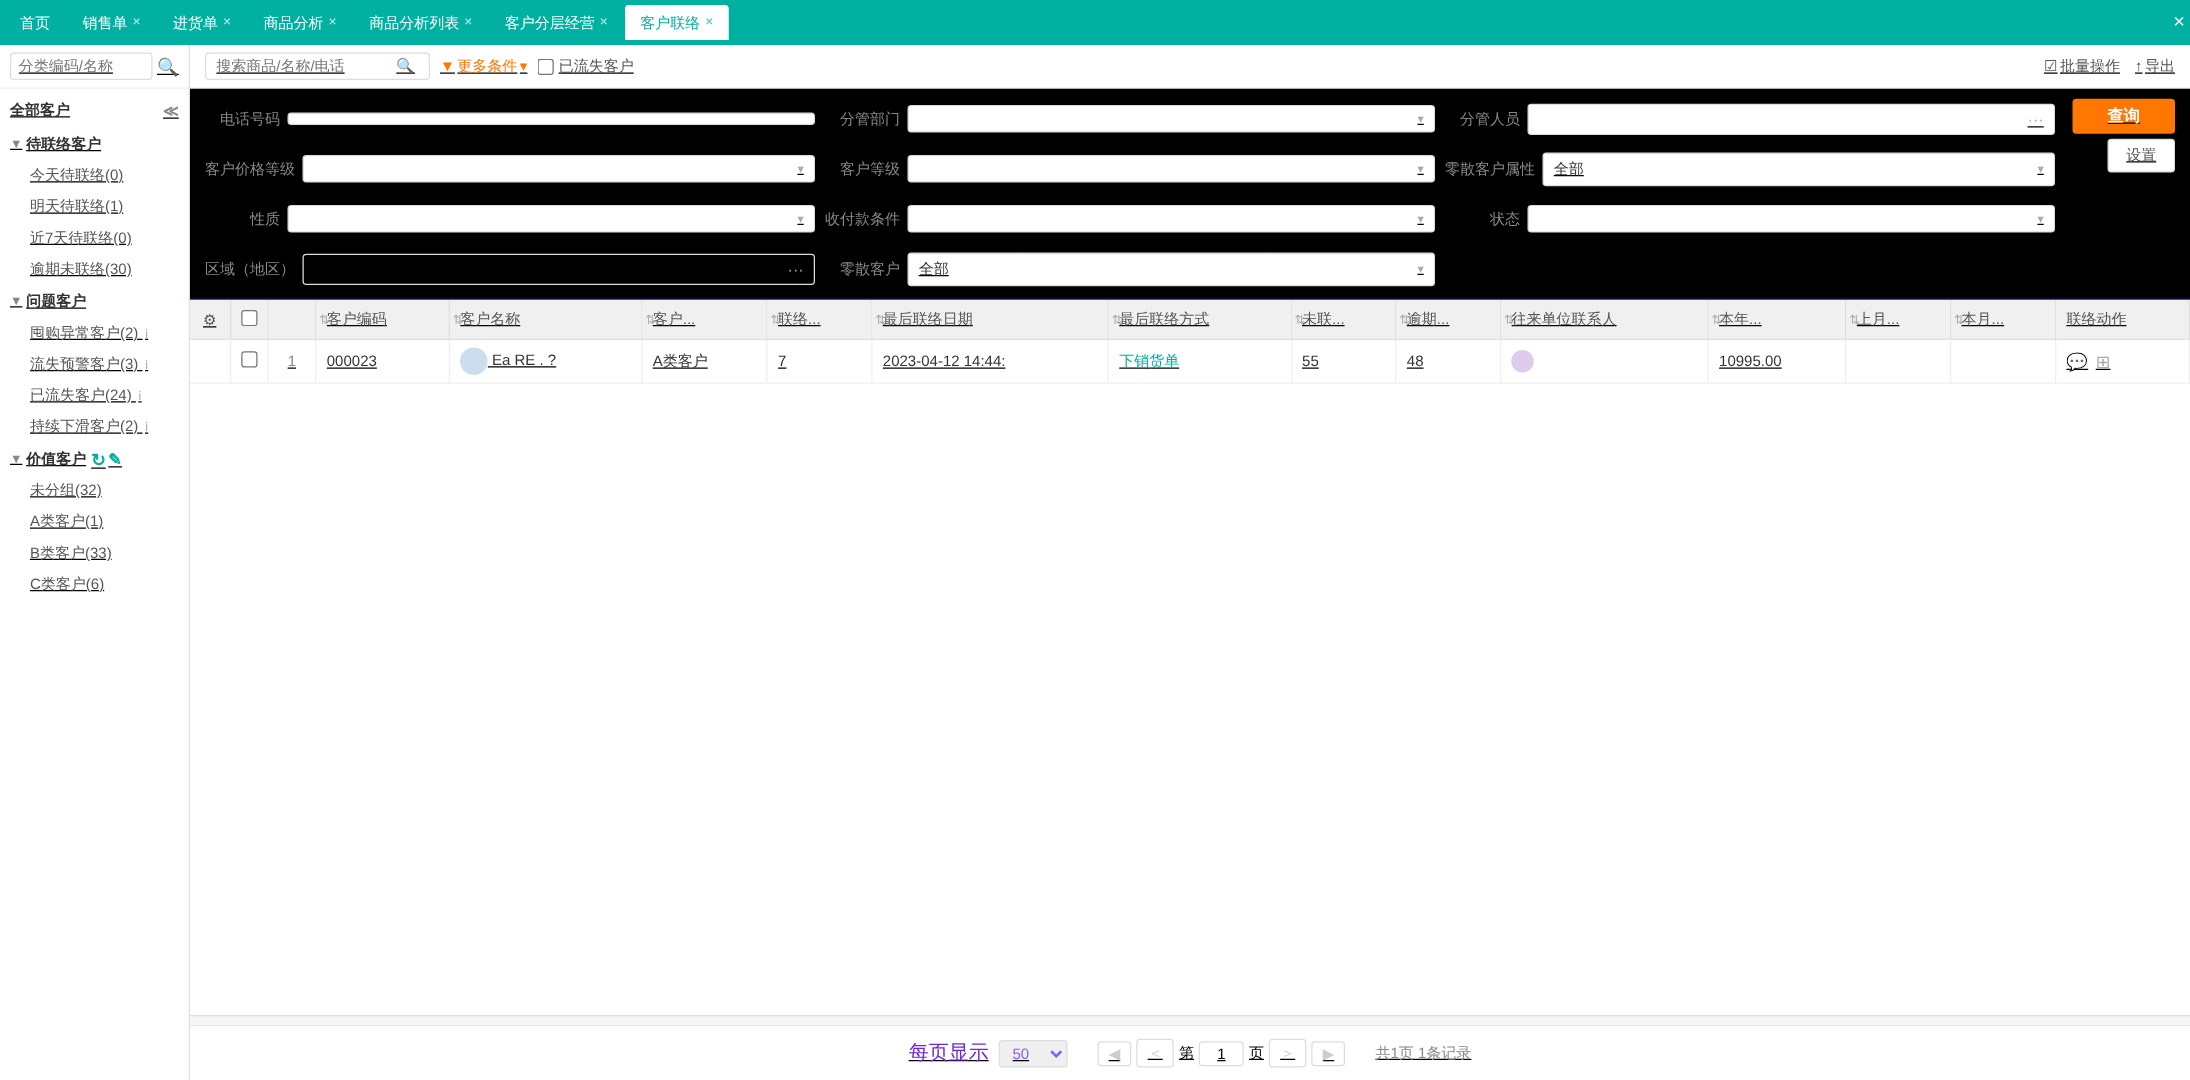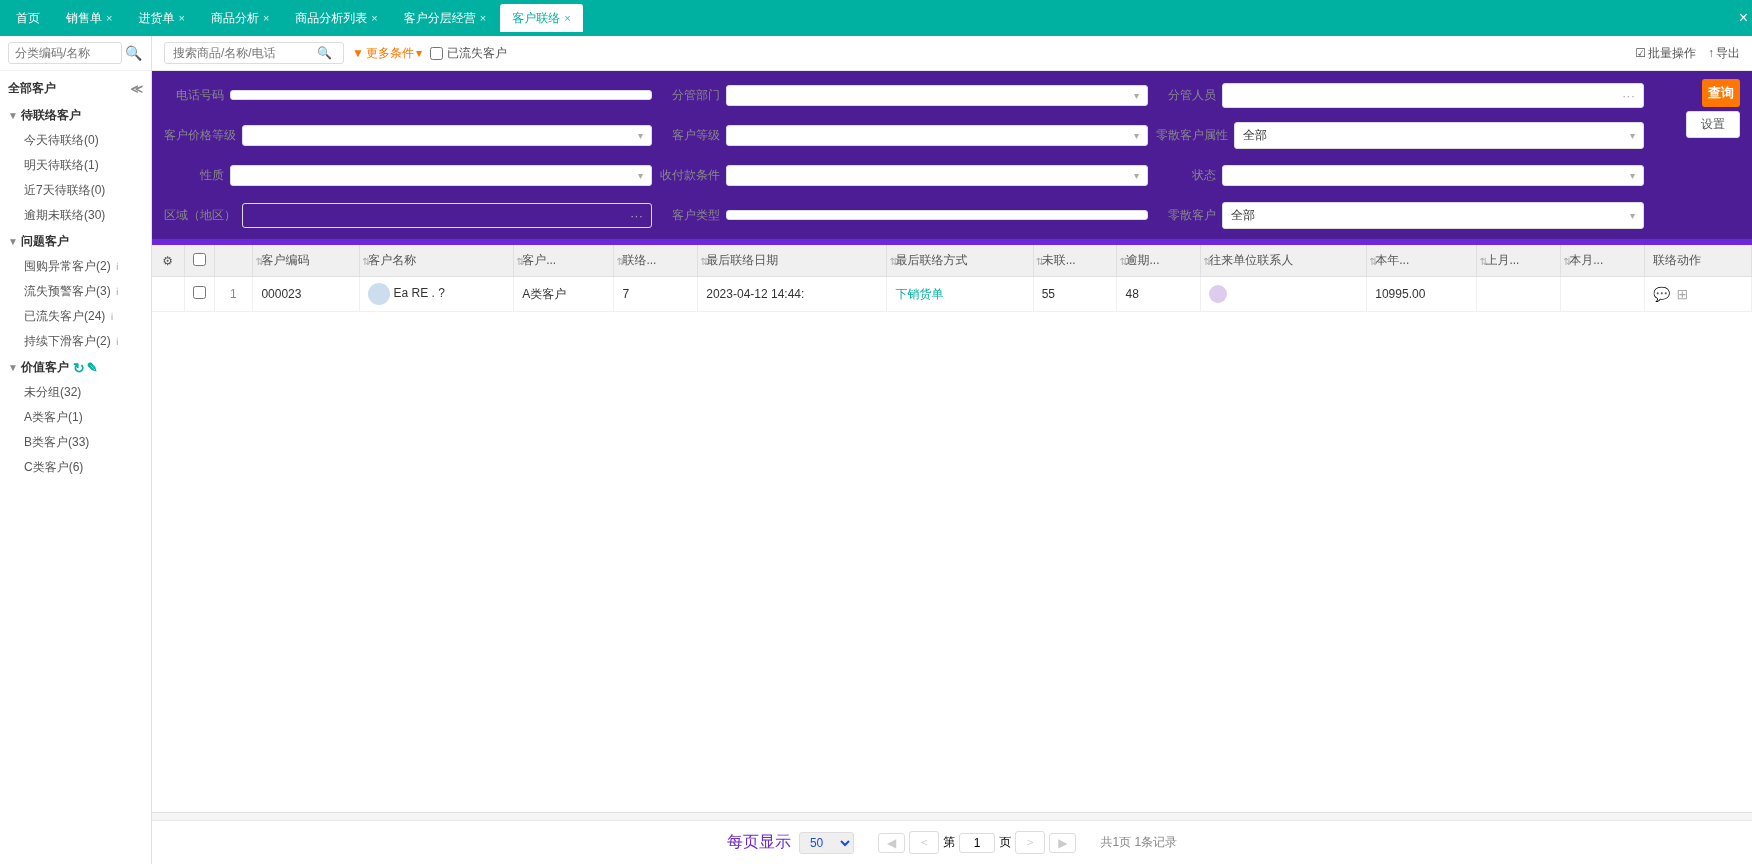--- a/index.html
+++ b/index.html
@@ -13,21 +13,21 @@
     .tab-item {
       display: flex; align-items: center; padding: 0 12px; height: 28px;
       color: #fff; cursor: pointer; border-radius: 3px 3px 0 0; font-size: 13px;
       white-space: nowrap; gap: 4px;
     }
     .tab-item.active { background: #fff; color: #00b0a0; }
     .tab-close { font-size: 11px; color: inherit; opacity: 0.8; cursor: pointer; }
     .tab-bar-right { margin-left: auto; color: #fff; font-size: 16px; cursor: pointer; }
 
     
-    .main-layout { display: flex; height: calc(864px - 36px); }
+    .main-layout { display: flex; height: calc(864px - 36px); text-decoration: underline; }
 
     
     .sidebar {
       width: 152px; background: #fff; border-right: 1px solid #e0e0e0;
       display: flex; flex-direction: column; overflow: hidden; flex-shrink: 0;
     }
     .sidebar-search {
       display: flex; align-items: center; padding: 6px 8px; border-bottom: 1px solid #eee;
     }
     .sidebar-search input {
@@ -68,21 +68,21 @@
     .filter-search-box input { border: none; outline: none; font-size: 12px; color: #b91c1c; width: 140px; }
     .filter-search-icon { color: #00b0a0; cursor: pointer; }
     .more-conditions { color: #ff7700; cursor: pointer; display: flex; align-items: center; gap: 2px; font-size: 12px; }
     .my-customers { display: flex; align-items: center; gap: 4px; color: #555; cursor: pointer; font-size: 12px; }
     .filter-bar-right { margin-left: auto; display: flex; align-items: center; gap: 12px; }
     .batch-op { color: #555; cursor: pointer; font-size: 12px; display: flex; align-items: center; gap: 2px; }
     .export-btn { color: #555; cursor: pointer; font-size: 12px; display: flex; align-items: center; gap: 2px; }
 
     
     .adv-filter {
-      background: #4c1d95; padding: 8px 12px; border-bottom: 6px solid #6d28d9;
+      background: #000000; padding: 8px 12px; border-bottom: 1px solid #6d28d9;
     }
     .adv-filter-grid {
       display: grid; grid-template-columns: repeat(3, 1fr); gap: 8px;
     }
     .filter-row {
       display: flex; align-items: center; gap: 6px; min-height: 32px;
     }
     .filter-label {
       color: #888; font-size: 12px; white-space: nowrap; min-width: 60px; text-align: right;
     }
@@ -97,21 +97,21 @@
       cursor: pointer; color: #aaa;
     }
     .dropdown-arrow { color: #aaa; font-size: 10px; }
 
     
     .action-buttons {
       display: flex; flex-direction: column; gap: 4px; align-items: flex-end;
     }
     .btn-query {
       background: #ff7700; color: #fff; border: none; border-radius: 3px;
-      padding: 5px 6px; cursor: pointer; font-size: 13px; font-weight: bold;
+      padding: 5px 28px; cursor: pointer; font-size: 13px; font-weight: bold;
     }
     .btn-settings {
       background: #fff; color: #555; border: 1px solid #ddd; border-radius: 3px;
       padding: 4px 14px; cursor: pointer; font-size: 12px; margin-left: 34px;
     }
 
     
     .table-area { flex: 1; overflow: auto; background: #fff; margin: 0; }
     table { width: 100%; border-collapse: collapse; font-size: 12px; }
     table thead tr { background: #f0f0f0; }
@@ -133,21 +133,21 @@
     .row-num { color: #888; text-align: center; }
 
     
     .pagination {
       display: flex; align-items: center; justify-content: center; padding: 10px 16px;
       background: #fff; border-top: 1px solid #e8e8e8; gap: 8px;
     }
     .page-size-label { color: #6d28d9; font-size: 16px; }
     .page-size-select {
       border: 1px solid #ddd; border-radius: 3px; padding: 2px 6px;
-      font-size: 12px; color: #1d4ed8; cursor: pointer; outline: none;
+      font-size: 12px; color: #8b5cf6; cursor: pointer; outline: none;
     }
     .page-nav { display: flex; align-items: center; gap: 4px; margin-left: 16px; }
     .page-btn {
       border: 1px solid #ddd; background: #fff; color: #555; cursor: pointer;
       padding: 2px 8px; border-radius: 3px; font-size: 12px;
     }
     .page-btn.disabled { color: #ccc; cursor: not-allowed; }
     .page-input {
       border: 1px solid #ddd; border-radius: 3px; padding: 2px 6px;
       font-size: 12px; width: 36px; text-align: center; outline: none;
@@ -331,26 +331,20 @@
               <div class="filter-input">
                 <span></span>
                   <span class="dropdown-arrow">▾</span>
               </div>
             </div>
 
             <div class="filter-row">
               <span class="filter-label">区域（地区）</span>
               <div class="filter-input-with-dots">
                 <span style="color:#aaa; font-size:13px;">···</span>
-              </div>
-            </div>
-            <div class="filter-row">
-              <span class="filter-label">客户类型</span>
-              <div class="filter-input">
-                <span></span>
               </div>
             </div>
             <div class="filter-row">
               <span class="filter-label">零散客户</span>
               <div class="filter-input">
                 <span>全部</span>
                 <span class="dropdown-arrow">▾</span>
               </div>
             </div>
           </div>

